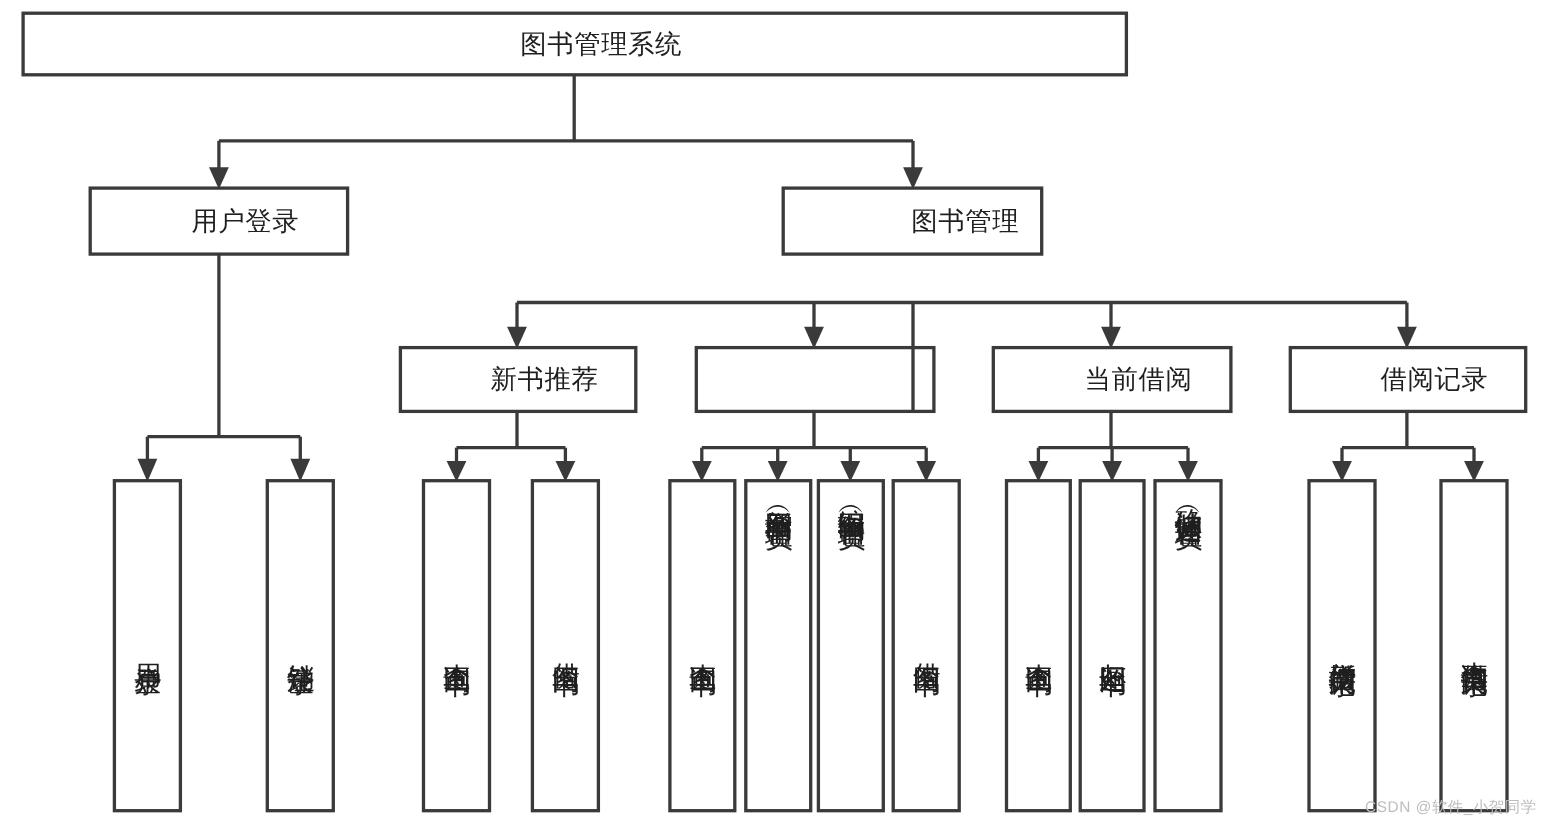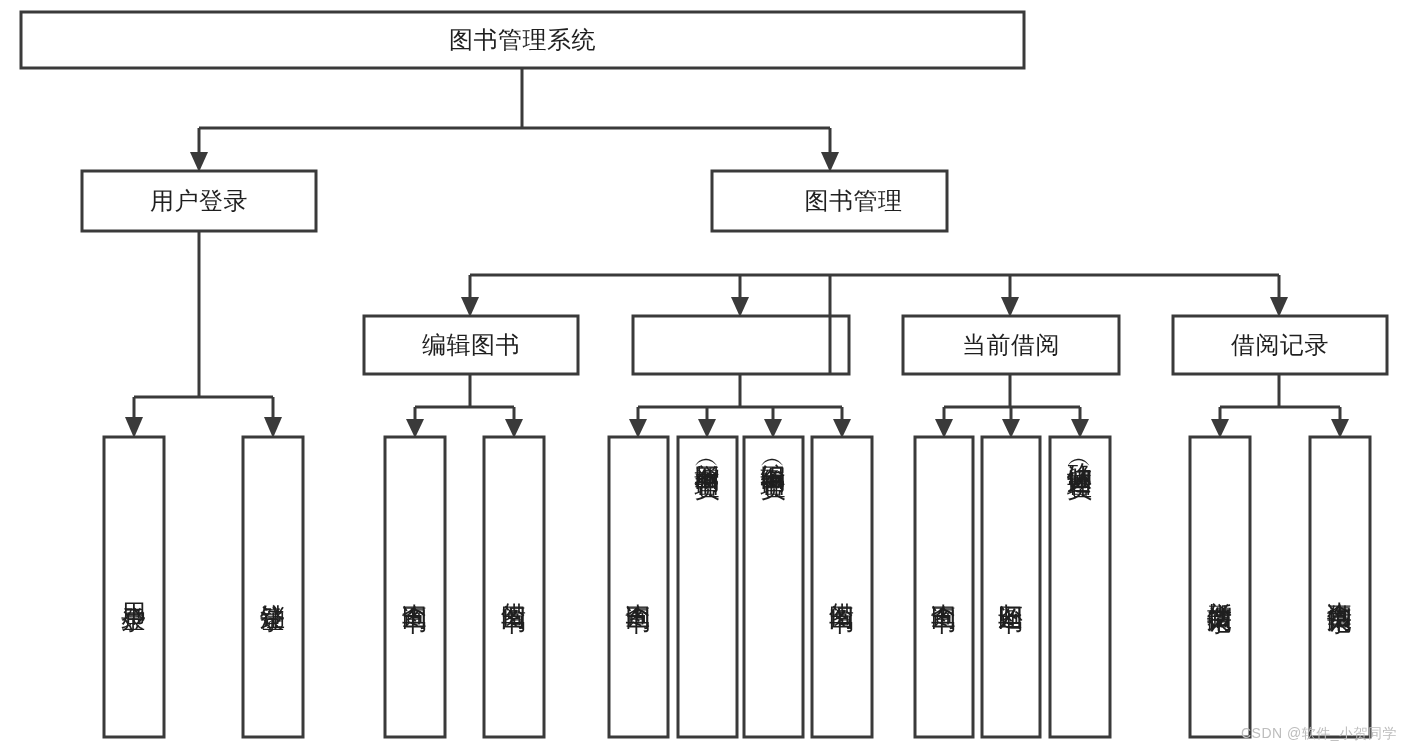--- a/index.html
+++ b/index.html
@@ -41,20 +41,21 @@
   .node-label-h {
     position: absolute;
     display: flex;
     align-items: center;
     justify-content: center;
     color: #1f1f1f;
     font-size: 24px;
     letter-spacing: 0.5px;
     white-space: nowrap;
     font-family: "Liberation Sans", "DejaVu Sans", sans-serif;
+    padding-left: 24px;
   }
   .node-label-v {
     position: absolute;
     display: flex;
     align-items: center;
     justify-content: center;
     color: #1f1f1f;
     font-size: 25px;
     line-height: 1.12;
     writing-mode: vertical-rl;
@@ -164,21 +165,21 @@
     <polygon class="arrow-head" points="1211,419 1229,419 1220,438"></polygon>
     <path class="connector" d="M 1340 407 L 1340 422"></path>
     <polygon class="arrow-head" points="1331,419 1349,419 1340,438"></polygon>
   </svg>
 
   <div class="node-label-h" style="left:21px; top:12px; width:1003px; height:56px;">图书管理系统</div>
 
   <div class="node-label-h" style="left:82px; top:171px; width:234px; height:60px;">用户登录</div>
   <div class="node-label-h" style="left:712px; top:171px; width:235px; height:60px;margin-left:24px;">图书管理</div>
 
-  <div class="node-label-h" style="left:364px; top:316px; width:214px; height:58px;">编辑图书</div>
+  <div class="node-label-h" style="left:364px; top:316px; width:214px; height:58px;">新书推荐</div>
   <div class="node-label-h" style="left:1173px; top:316px; width:214px; height:58px;">借阅记录</div>
   <div class="node-label-h" style="left:903px; top:316px; width:216px; height:58px;">当前借阅</div>
 
   <div class="node-label-v" style="left:104px; top:437px; width:60px; height:300px;">用户登录</div>
   <div class="node-label-v" style="left:243px; top:437px; width:60px; height:300px;">注销登录</div>
 
   <div class="node-label-v" style="left:385px; top:437px; width:60px; height:300px;">查询图书</div>
   <div class="node-label-v" style="left:484px; top:437px; width:60px; height:300px;">借阅图书</div>
 
   <div class="node-label-v" style="left:609px; top:437px; width:59px; height:300px;">查询图书</div>

